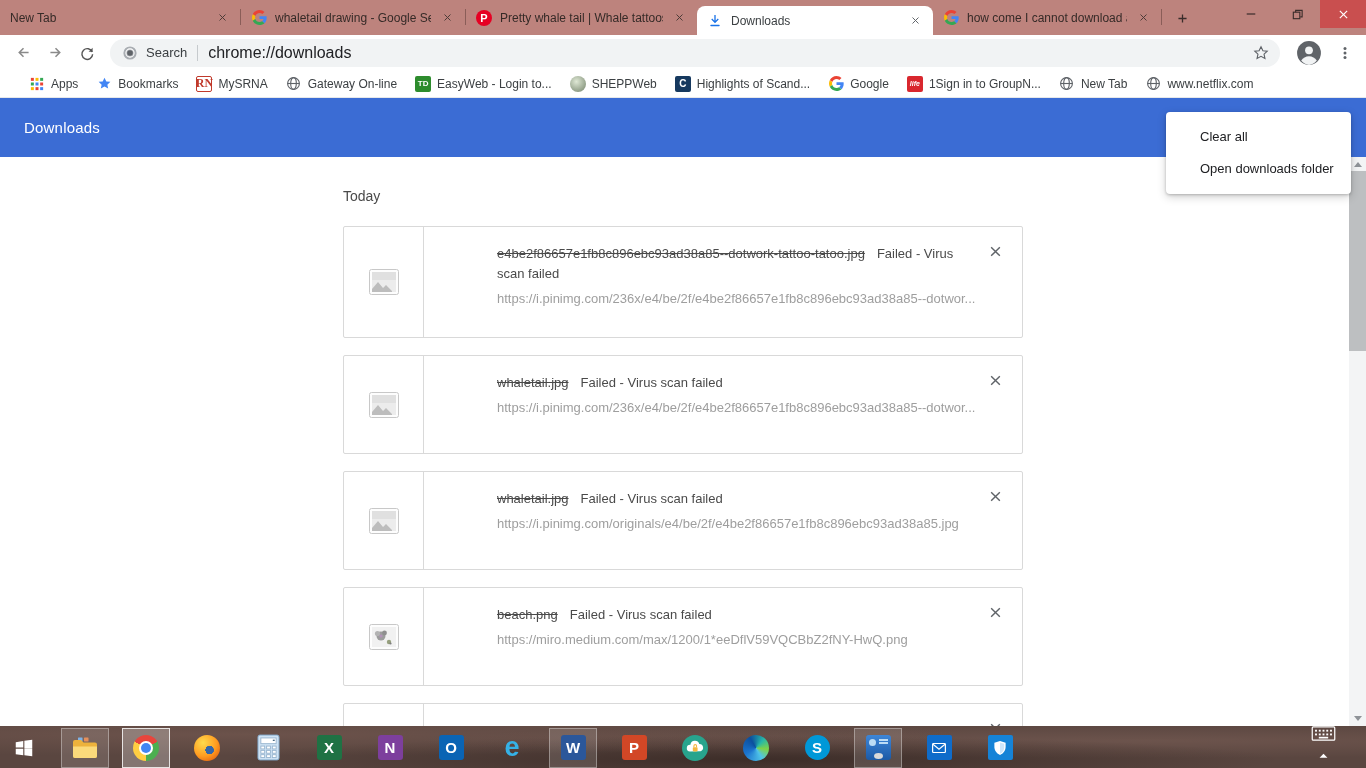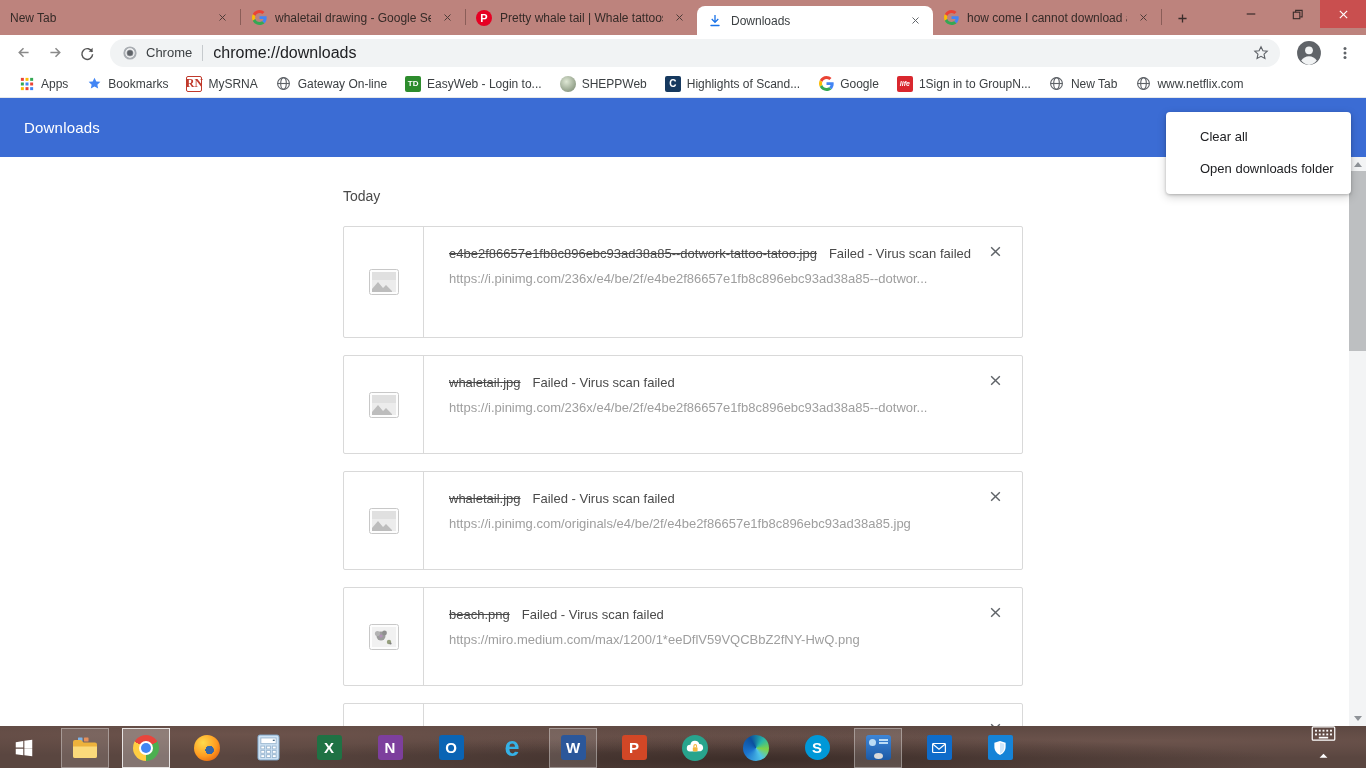--- a/index.html
+++ b/index.html
@@ -34,21 +34,21 @@
            padding:0 6px 0 12px;margin:0 6px;overflow:hidden;}
   .omni-label{font-size:13px;color:#3c4043;margin:0 10px 0 8px;}
   .omni-sep{width:1px;height:16px;background:#c6cacd;}
   .omni-url{font-size:16px;color:#202124;margin-left:10px;flex:1;white-space:nowrap;}
   .omni-star{width:26px;height:26px;display:flex;align-items:center;justify-content:center;color:#5f6368;}
   .avatar-btn{width:26px;height:26px;margin:0 8px;flex:none;}
   .dots-btn{width:26px;height:26px;display:flex;align-items:center;justify-content:center;color:#5f6368;flex:none;}
 
   
   .bookmarks{position:absolute;left:0;top:70px;width:1366px;height:28px;background:#fff;
-             border-bottom:1px solid #e6e8ea;display:flex;align-items:center;padding-left:10px;}
+             border-bottom:1px solid #e6e8ea;display:flex;align-items:center;padding-left:20px;}
   .bm{display:flex;align-items:center;gap:6px;padding:0 9px;height:24px;font-size:12px;color:#3c4043;
       white-space:nowrap;border-radius:3px;}
   .bm-tile{width:16px;height:16px;border-radius:2px;display:flex;align-items:center;justify-content:center;
            color:#fff;font-weight:bold;font-size:8px;flex:none;}
   .bm-rn{background:#fff;border:1px solid #c0392b;color:#c0392b;font-size:12px;font-family:"Liberation Serif",serif;}
   .bm-td{background:#2d8c2d;}
   .bm-c{background:#16395f;font-size:10px;}
   .bm-life{background:#d9272e;font-style:italic;font-size:7px;border-radius:2px;}
   .bm-shepp{width:16px;height:16px;border-radius:50%;background:radial-gradient(circle at 40% 35%,#dfe8d5,#8d9b84 75%);flex:none;}
 
@@ -64,21 +64,21 @@
   
   .menu{position:absolute;left:1166px;top:112px;width:185px;background:#fff;border-radius:4px;z-index:30;
         box-shadow:0 1px 3px rgba(0,0,0,.22),0 3px 10px rgba(0,0,0,.18);padding:9px 8px;}
   .menu-item{height:32px;line-height:32px;padding-left:26px;font-size:13px;color:#202124;white-space:nowrap;}
 
   
   .content{position:absolute;left:0;top:157px;width:1349px;height:569px;background:#fff;overflow:hidden;}
   .inner{margin-left:343px;width:680px;}
   .today{padding-top:31px;font-size:14px;color:#4a4a4a;margin-bottom:22px;}
   .dl-card{position:relative;display:flex;border:1px solid #d9d9d9;border-radius:2px;background:#fff;
-           margin-bottom:17px;}
+           margin-bottom:17px;gap:48px;}
   .dl-card.tall{height:112px;} .dl-card.norm{height:99px;}
   .dl-thumb-col{width:80px;border-right:1px solid #d9d9d9;display:flex;align-items:center;
                 justify-content:center;flex:none;}
   .dl-body{flex:1;padding:17px 44px 0 25px;overflow:hidden;}
   .dl-titleline{font-size:13px;color:#4a4a4a;line-height:20px;max-width:525px;}
   .dl-file{text-decoration:line-through;}
   .dl-status{margin-left:12px;}
   .dl-url{margin-top:7px;font-size:13px;color:#9e9e9e;white-space:nowrap;overflow:hidden;}
   .dl-close{position:absolute;right:20px;top:18px;width:13px;height:13px;color:#5f6368;}
 
@@ -395,21 +395,21 @@
         <svg width="16" height="16">
           <use href="#ic-reload"></use>
         </svg>
       </div>
     <div class="omnibox">
       <span class="fav">
           <svg width="16" height="16">
             <use href="#ic-chromegray"></use>
           </svg>
         </span>
-      <span class="omni-label">Chrome</span>
+      <span class="omni-label">Search</span>
       <span class="omni-sep"></span>
       <span class="omni-url">chrome://downloads</span>
       <span class="omni-star">
           <svg width="16" height="16">
             <use href="#ic-star"></use>
           </svg>
         </span>
     </div>
     <div class="avatar-btn"><svg width="26" height="26">
           <use href="#ic-avatar"></use>

